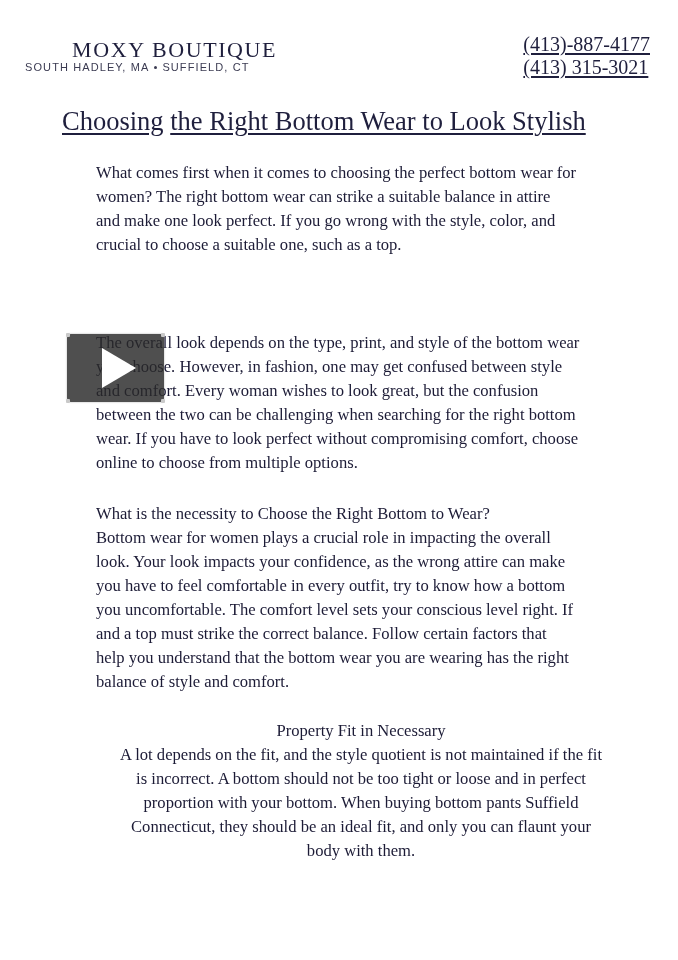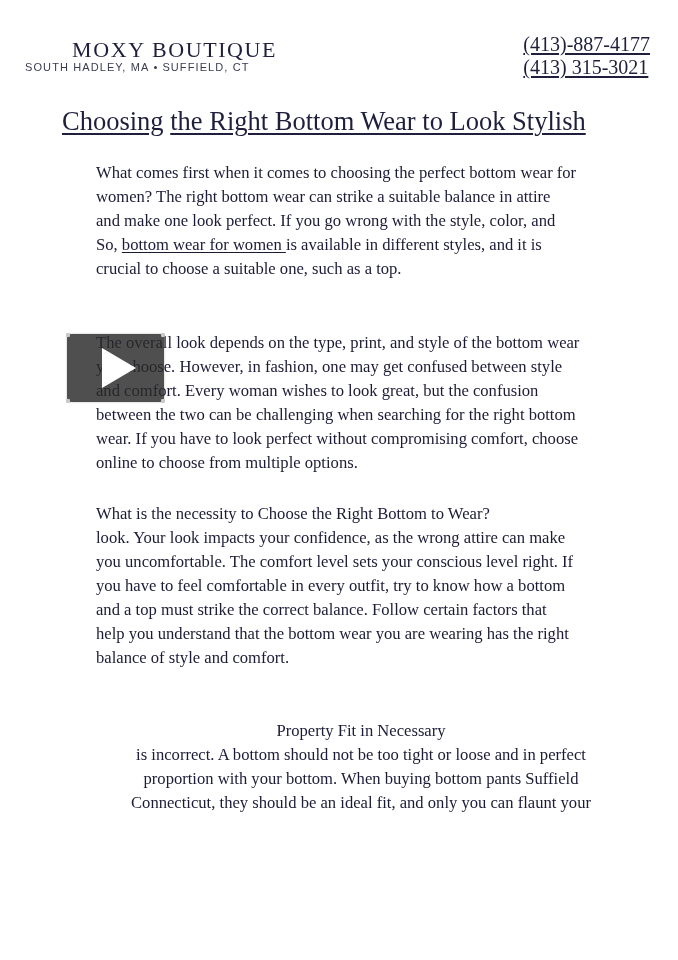--- a/index.html
+++ b/index.html
@@ -163,48 +163,50 @@
   </div>
 
   <h1 class="title" style="margin:0;font-weight:normal;">
     <span>Choosing</span> <span>the Right Bottom Wear to Look Stylish</span>
   </h1>
 
   <div class="para" id="p1">
     <span class="line">What comes first when it comes to choosing the perfect bottom wear for</span>
     <span class="line">women? The right bottom wear can strike a suitable balance in attire</span>
     <span class="line">and make one look perfect. If you go wrong with the style, color, and</span>
-    <span class="line"><span>So, </span><a class="link">bottom wear for women </a><span>is available in different styles, and it is</span></span>
     <span class="line">crucial to choose a suitable one, such as a top.</span>
   </div>
 
   <div class="para" id="p2">
     <span class="line">The overall look depends on the type, print, and style of the bottom wear</span>
     <span class="line">you choose. However, in fashion, one may get confused between style</span>
     <span class="line">and comfort. Every woman wishes to look great, but the confusion</span>
     <span class="line">between the two can be challenging when searching for the right bottom</span>
     <span class="line">wear. If you have to look perfect without compromising comfort, choose</span>
     <span class="line">online to choose from multiple options.</span>
   </div>
 
   <div class="para" id="p3">
     <span class="line">What is the necessity to Choose the Right Bottom to Wear?</span>
+    <span class="line">Bottom wear for women plays a crucial role in impacting the overall</span>
     <span class="line">look. Your look impacts your confidence, as the wrong attire can make</span>
+    <span class="line">you have to feel comfortable in every outfit, try to know how a bottom</span>
     <span class="line">you uncomfortable. The comfort level sets your conscious level right. If</span>
-    <span class="line">you have to feel comfortable in every outfit, try to know how a bottom</span>
     <span class="line">and a top must strike the correct balance. Follow certain factors that</span>
     <span class="line">help you understand that the bottom wear you are wearing has the right</span>
     <span class="line">balance of style and comfort.</span>
   </div>
 
   <div class="para" id="p4">
     <span class="line">Property Fit in Necessary</span>
+    <span class="line">A lot depends on the fit, and the style quotient is not maintained if the fit</span>
     <span class="line">is incorrect. A bottom should not be too tight or loose and in perfect</span>
     <span class="line">proportion with your bottom. When buying bottom pants Suffield</span>
     <span class="line">Connecticut, they should be an ideal fit, and only you can flaunt your</span>
+    <span class="line">body with them.</span>
   </div>
 
   <div class="play-overlay">
     <span class="corner c-tl"></span>
     <span class="corner c-tr"></span>
     <span class="corner c-bl"></span>
     <span class="corner c-br"></span>
     <span class="play-triangle"></span>
   </div>
 

